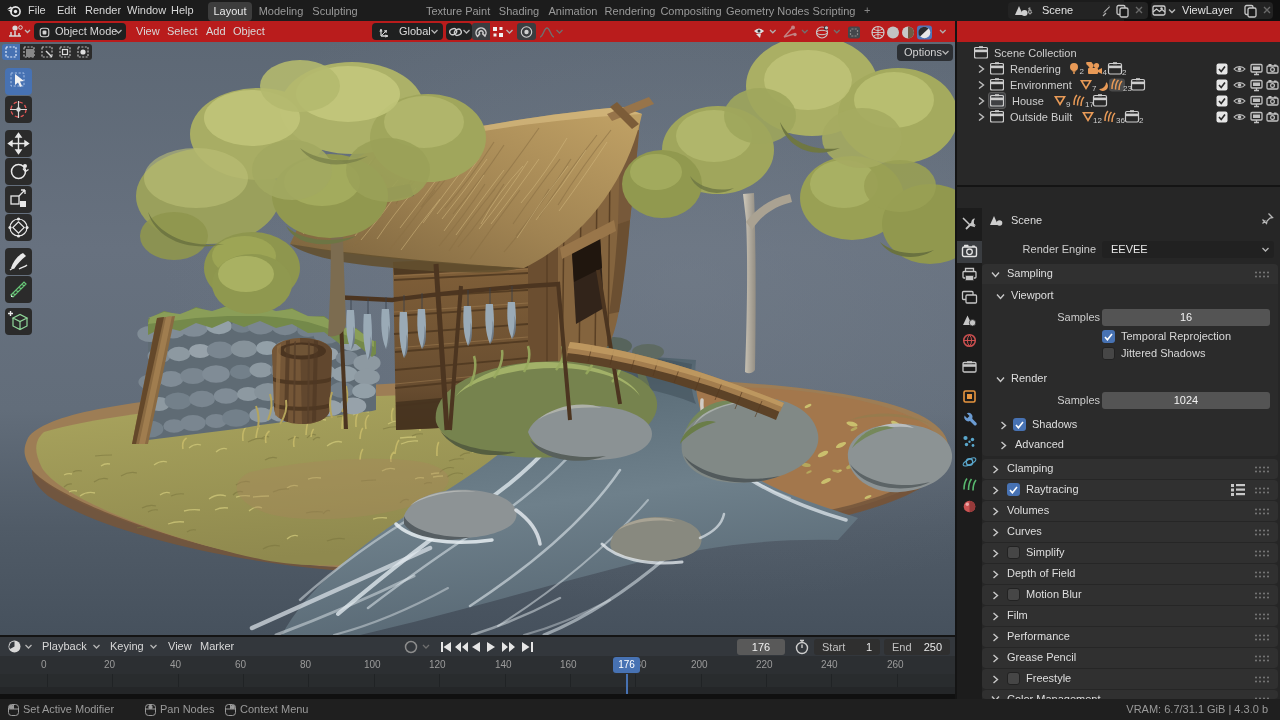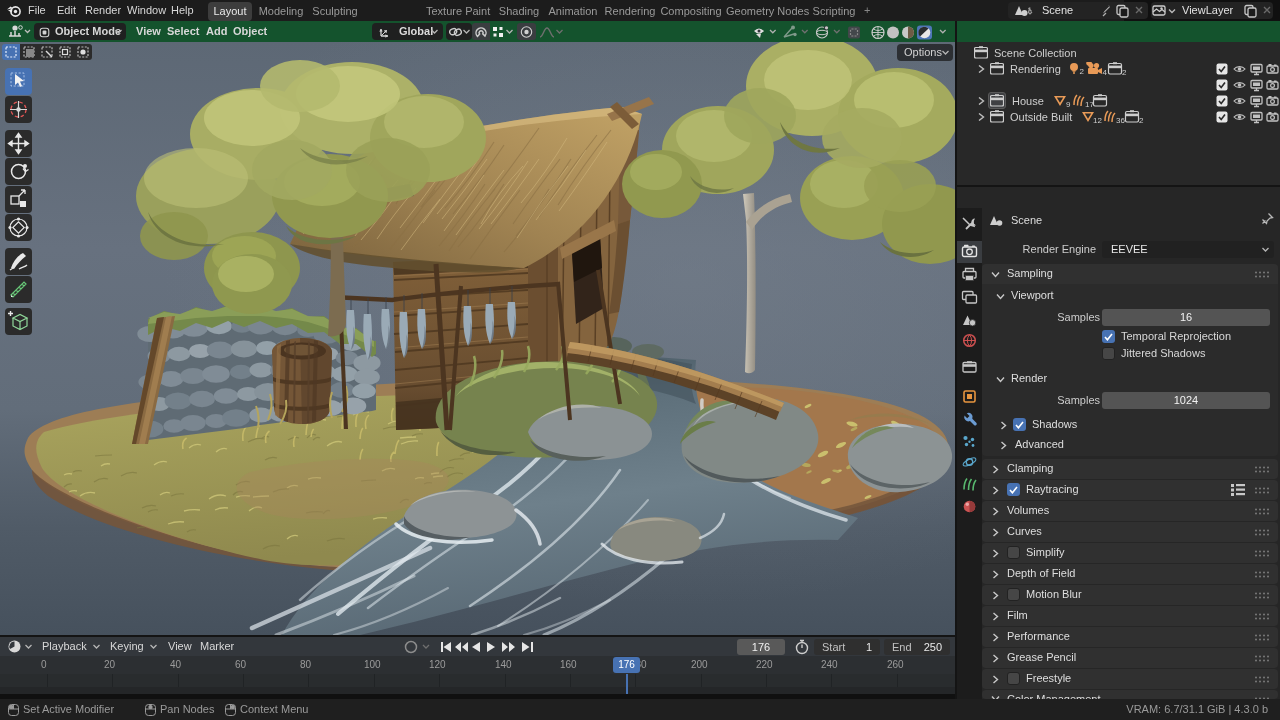--- a/index.html
+++ b/index.html
@@ -6,21 +6,21 @@
 html,body { width:1280px; height:720px; overflow:hidden; background:#101010; }
 body { font-family:"Liberation Sans", sans-serif; font-size:11px; color:#d2d2d2; }
 #root { position:absolute; top:0; left:0; width:1280px; height:720px; }
 .abs { position:absolute; }
 
 #topbar { position:absolute; top:0; left:0; width:1124px; height:21px; background:#1c1c1c; }
 .menu { position:absolute; top:0; height:21px; line-height:21px; color:#d8d8d8; white-space:nowrap; }
 .tab { position:absolute; top:2px; height:19px; line-height:19px; color:#9a9a9a; text-align:center; border-radius:4px; white-space:nowrap; }
 .tab.active { background:#3d3d3d; color:#e8e8e8; }
 
-.hdr { position:absolute; background:#14532d;font-weight:bold; }
+.hdr { position:absolute; background:#b91c1c; }
 .ddark { background:#1f2020; border-radius:4px; color:#d6d6d6; }
 
 #scene { position:absolute; top:42px; left:0; }
 
 .tbtn { position:absolute; left:5px; width:27px; height:27px; background:#2b2b2b; border-radius:4px; }
 .tbtn.active { background:#4772b3; }
 
 #outliner { position:absolute; left:957px; top:42px; width:323px; height:143px; background:#282828; }
 .orow { position:absolute; left:0; width:323px; height:16px; line-height:16px; color:#cfcfcf; }
 
@@ -620,20 +620,42 @@
           <path d="M31,8 l4,-2 v6 l-4,-2 Z" fill="#e89a57"></path>
       <text x="35.5" y="13" font-size="8" fill="#cdcdcd" font-family="Liberation Sans">4</text>
       <g transform="translate(41,0)">
             <rect x="0.5" y="1.5" width="13" height="10.5" rx="1.4" fill="none" stroke="#cdcdcd" stroke-width="1.2"></rect>
             <rect x="0.5" y="3.6" width="13" height="2.6" fill="#cdcdcd"></rect>
             <rect x="5" y="0.2" width="4" height="2" fill="#cdcdcd"></rect>
           </g>
       <text x="55" y="13" font-size="8" fill="#cdcdcd" font-family="Liberation Sans">2</text>
     </svg>
   </div>
+  <div class="orow" style="top:35px;">
+    <svg class="abs" style="left:20px;top:4px;" width="8" height="8" viewBox="0 0 8 8">
+          <path d="M2,0.5 L6.5,4 L2,7.5" fill="none" stroke="#bdbdbd" stroke-width="1.4"></path>
+        </svg>
+    <svg class="abs" style="left:33px;top:1px;" width="14" height="14" viewBox="0 0 14 14">
+          <use href="#colicon"></use>
+        </svg>
+    <span class="abs" style="left:53px;">Environment</span>
+    <svg class="abs" style="left:122px;top:1px;" width="78" height="14" viewBox="0 0 78 14">
+      <use href="#meshtri"></use>
+          <text x="13" y="13" font-size="8" fill="#cdcdcd" font-family="Liberation Sans">7</text>
+      <path d="M20,3 a5,5 0 1 0 7,7 a6.5,6.5 0 0 1 -7,-7 Z" fill="#e89a57" transform="rotate(-90 24 7) "></path>
+      <rect x="30" y="0.5" width="16" height="13" rx="3" fill="#4a4a4a"></rect>
+      <g transform="translate(31,0)">
+            <use href="#hair3"></use>
+          </g>
+      <text x="44" y="13" font-size="8" fill="#cdcdcd" font-family="Liberation Sans">23</text>
+      <g transform="translate(52,0)">
+            <use href="#colicon"></use>
+          </g>
+    </svg>
+  </div>
   <div class="orow" style="top:51px;">
     <svg class="abs" style="left:20px;top:4px;" width="8" height="8" viewBox="0 0 8 8">
           <path d="M2,0.5 L6.5,4 L2,7.5" fill="none" stroke="#bdbdbd" stroke-width="1.4"></path>
         </svg>
     <div class="abs" style="left:31px;top:-1px;width:18px;height:17px;background:#3f4043;border:1px solid #5a5a5a;border-radius:3px;"></div>
     <svg class="abs" style="left:33px;top:1px;" width="14" height="14" viewBox="0 0 14 14">
           <use href="#colicon"></use>
         </svg>
     <span class="abs" style="left:55px;">House</span>
     <svg class="abs" style="left:96px;top:1px;" width="64" height="14" viewBox="0 0 64 14">

